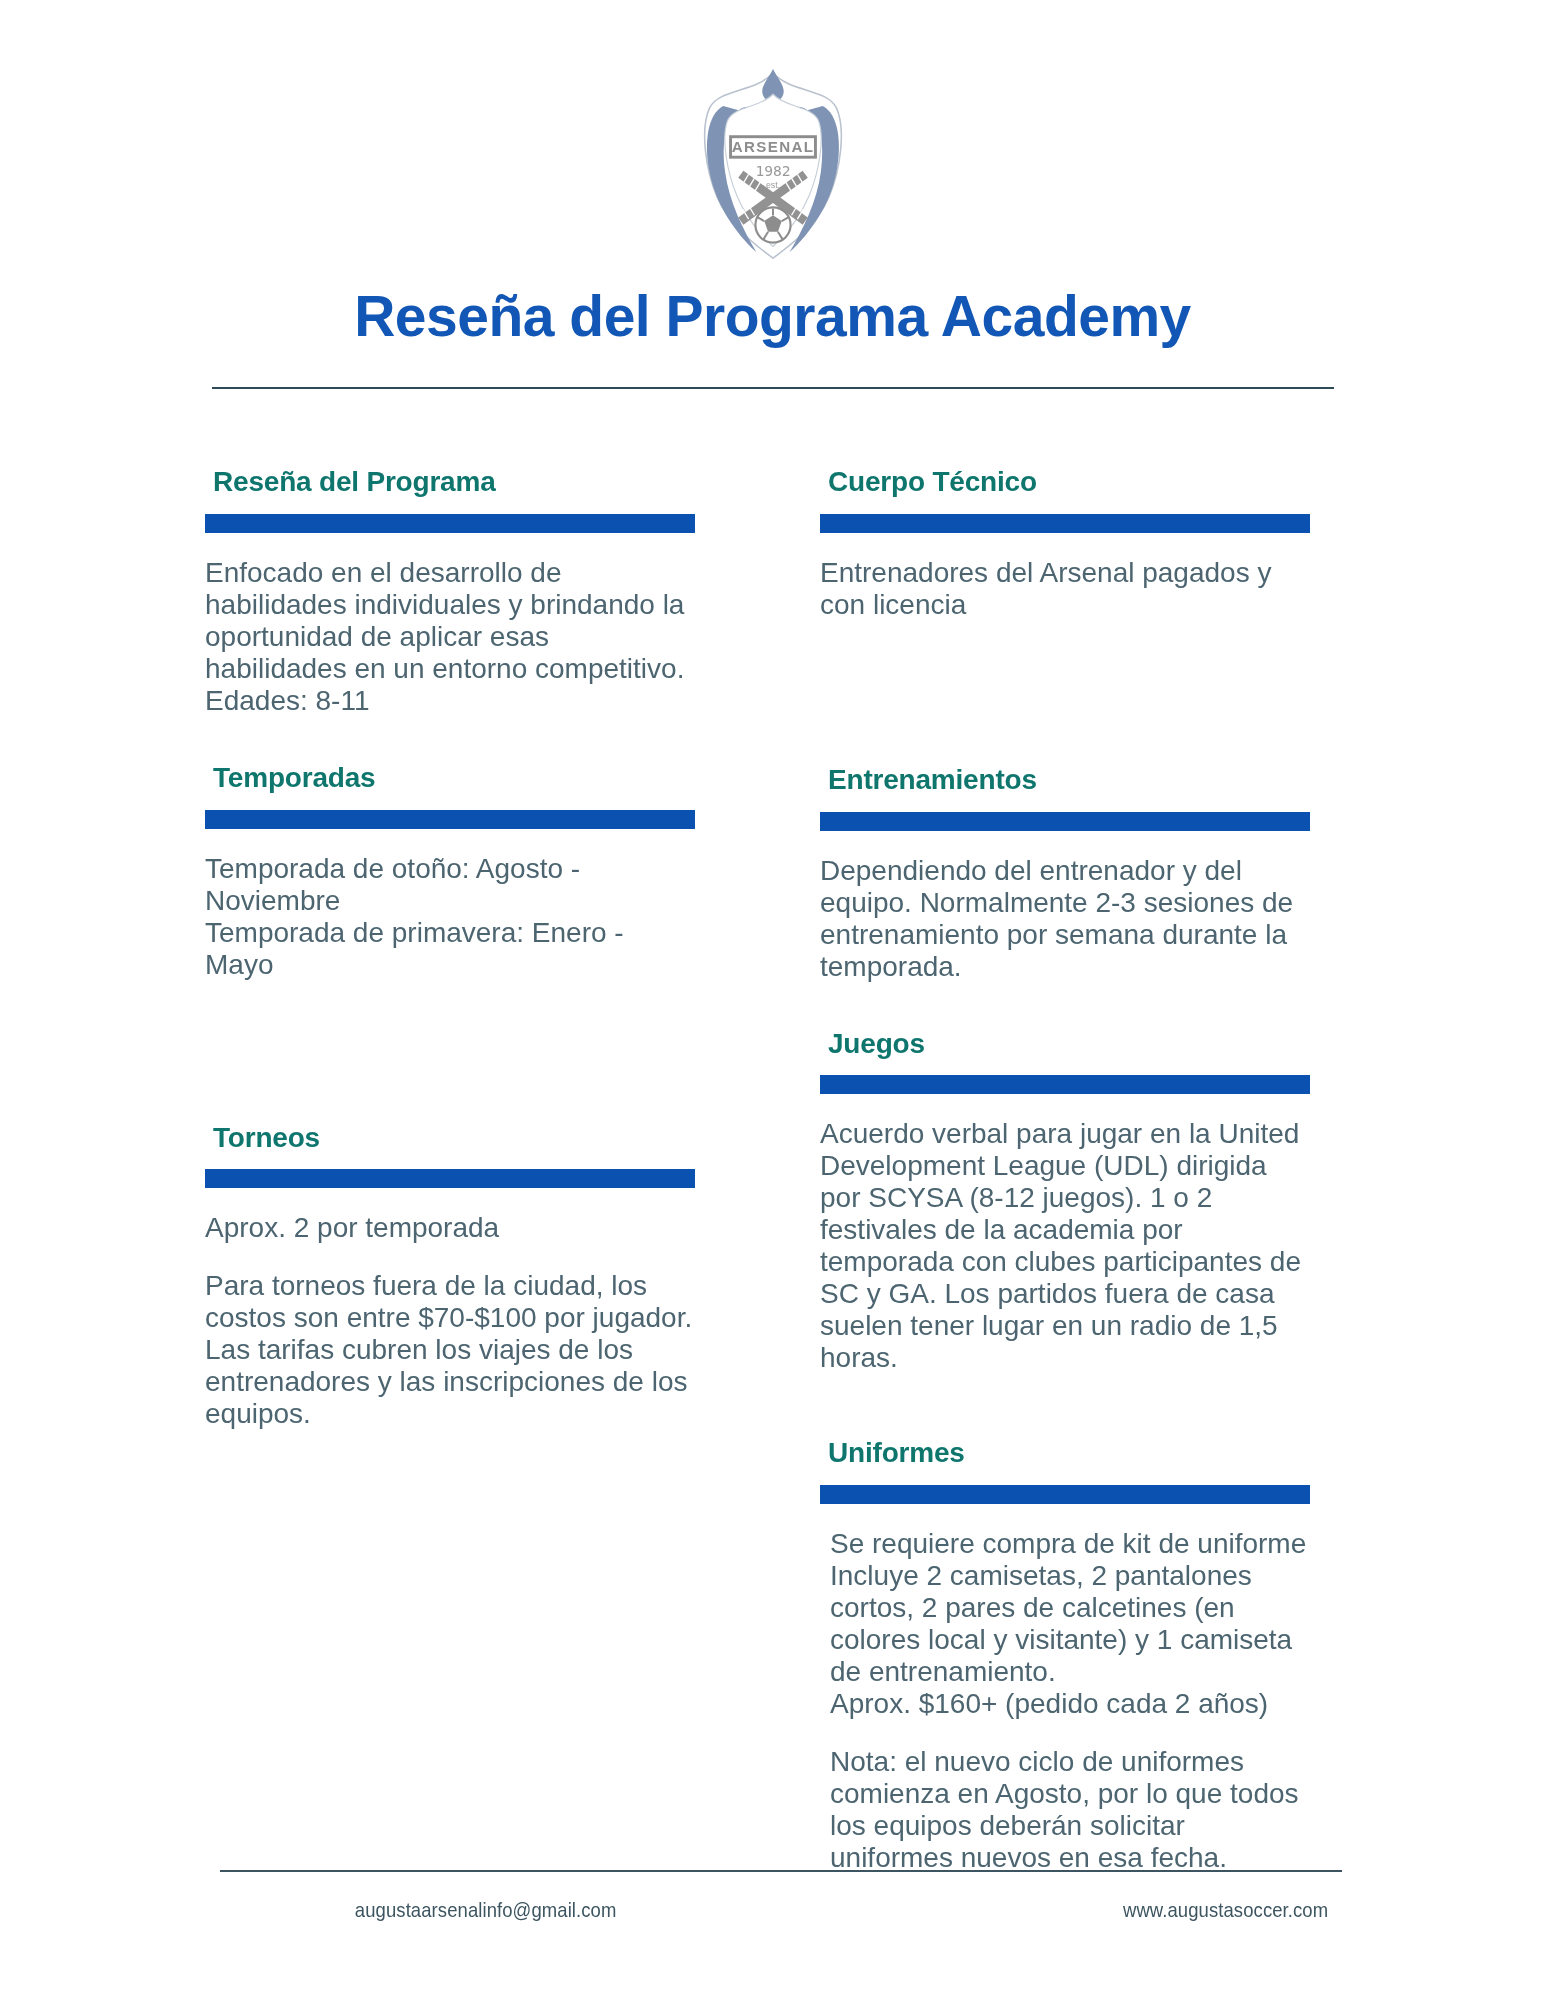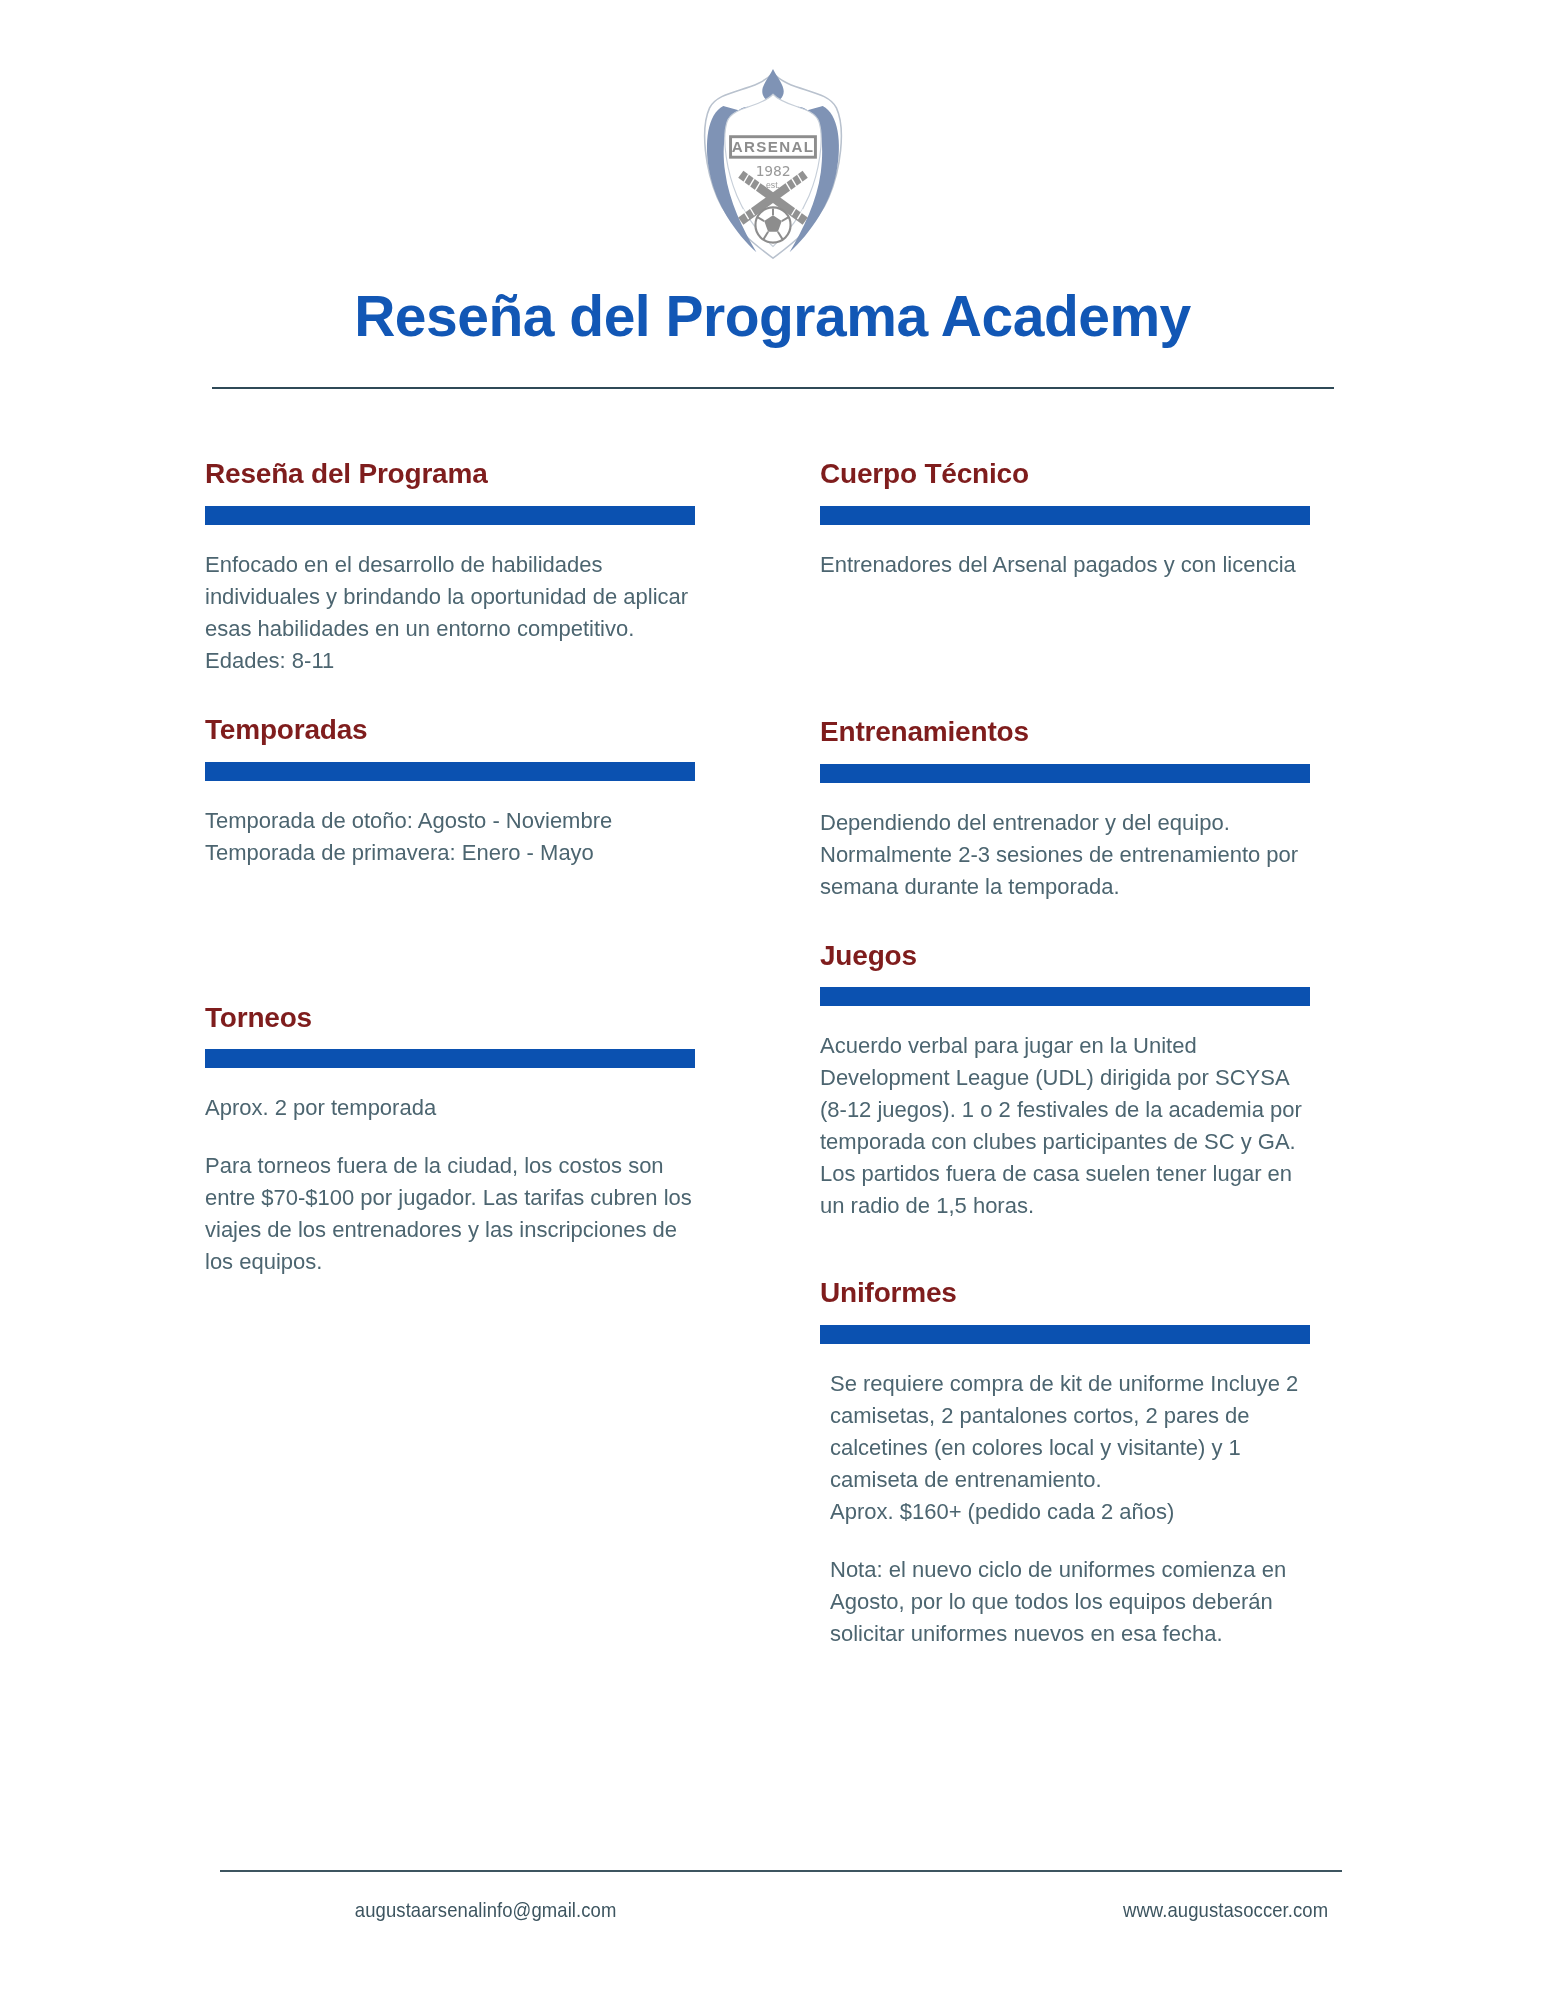--- a/index.html
+++ b/index.html
@@ -48,36 +48,36 @@
     margin-top: 70px;
     padding: 0 205px 0 205px;
     gap: 0;
   }
   .col { width: 490px; }
   .col.right { margin-left: 125px; }
 
   .section { margin-bottom: 0; }
 
   .section h2 {
-    margin: 0;
+    margin: 8px;
     font-size: 28px;
     font-weight: bold;
-    color: #7f1d1d;
+    color: #0f766e;
     letter-spacing: -0.2px;
     line-height: 1.1;
     font-family: "Liberation Sans", sans-serif;
   }
   .rule {
     height: 19px;
     background: #0b51b0;
     margin-top: 16px;
   }
   .body {
     margin-top: 24px;
-    font-size: 22px;
+    font-size: 28px;
     line-height: 32px;
     color: #4c6570;
     white-space: pre-line;
     font-family: "Liberation Sans", sans-serif;
   }
   .body + .body { margin-top: 26px; }
 
   
   .sp-1 { height: 38px; }
   .sp-2 { height: 56px; }

